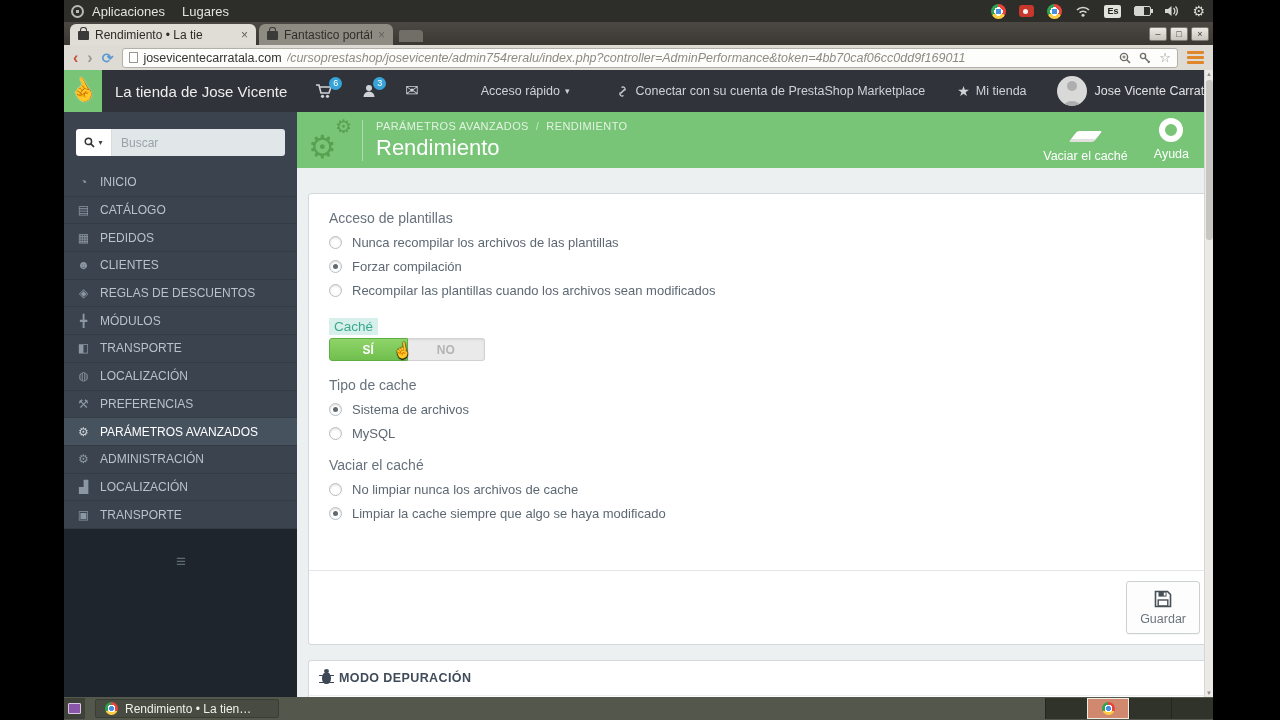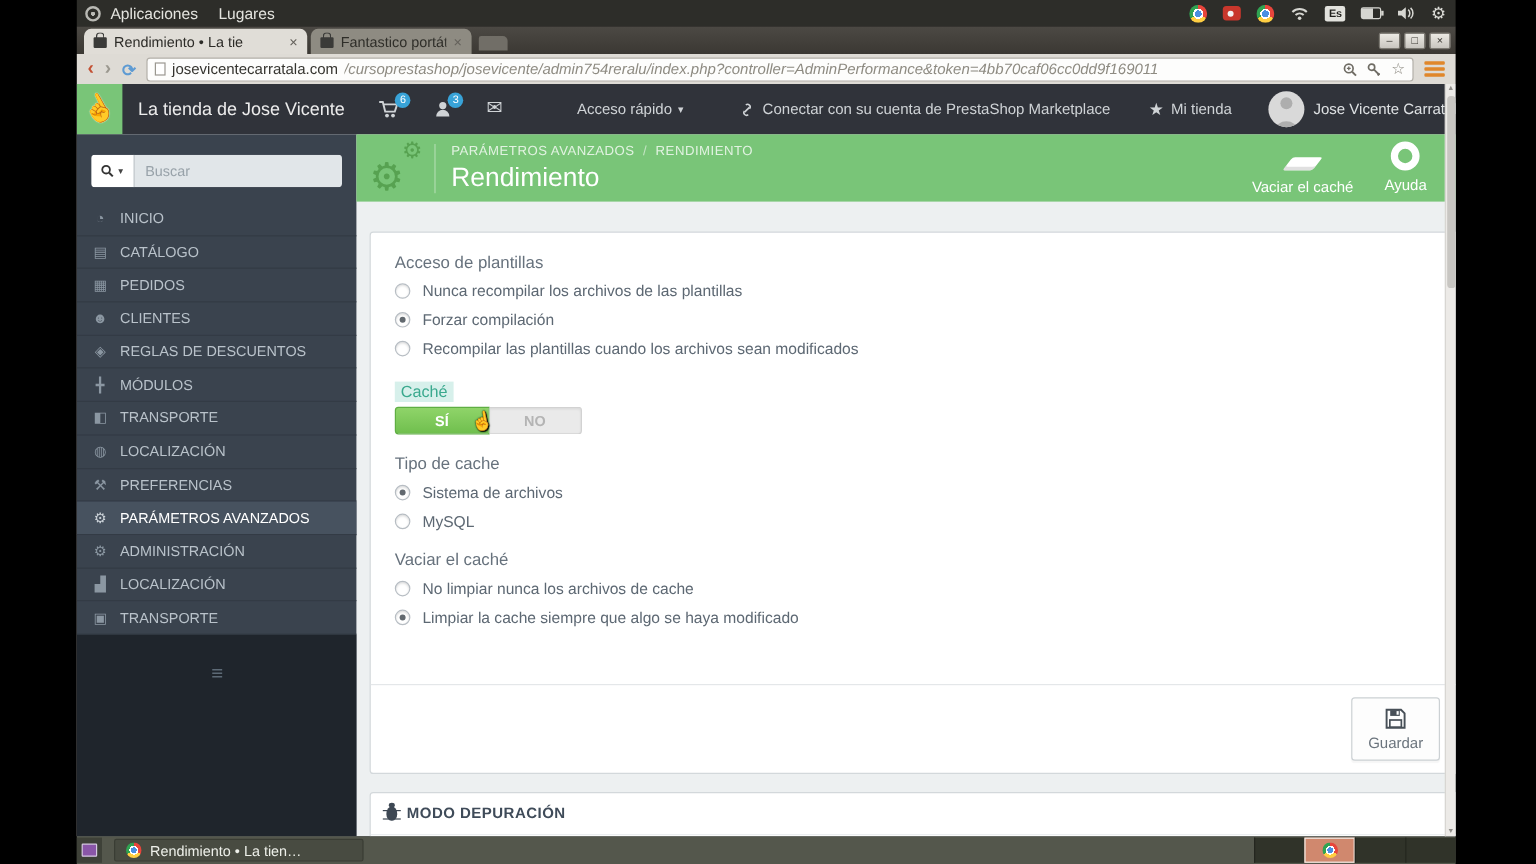--- a/index.html
+++ b/index.html
@@ -130,21 +130,21 @@
 
   .scrollbar{position:absolute;right:0;top:0;bottom:0;width:9px;background:#eceae7;border-left:1px solid #d8d6d2;box-sizing:border-box;display:flex;flex-direction:column;align-items:center;z-index:5;}
   .sb-arrow{font-size:6px;color:#8f8d89;line-height:8px;}
   .sb-thumb{width:7px;height:160px;background:#c8c6c2;border-radius:3px;margin-top:2px;}
   .sb-down{margin-top:auto;}
 
   
   .taskbar{flex:0 0 23px;background:#54574c;display:flex;align-items:center;position:relative;}
   .show-desktop{width:21px;height:21px;margin-left:0;background:#3e4138;display:flex;align-items:center;justify-content:center;flex:0 0 21px;}
   .sd-icon{width:13px;height:11px;background:#8a56a8;border:1px solid #d6c8e2;border-radius:1px;box-sizing:border-box;}
-  .task-btn{margin-left:10px;height:19px;display:flex;align-items:center;gap:7px;background:#484b41;border:1px solid #3a3d34;border-radius:2px;padding:0 9px;color:#eef0ea;font-size:12px;width:208px;box-sizing:border-box;white-space:nowrap;overflow:hidden;}
+  .task-btn{margin-left:10px;height:19px;display:flex;align-items:center;gap:7px;background:#484b41;border:1px solid #3a3d34;border-radius:2px;padding:0 9px;color:#eef0ea;font-size:12px;width:184px;box-sizing:border-box;white-space:nowrap;overflow:hidden;}
   .workspaces{position:absolute;right:0;top:1px;display:flex;height:21px;}
   .ws{width:42px;height:21px;background:#303329;border-left:1px solid #24261f;box-sizing:border-box;}
   .ws.active{background:#d0886e;border:1px solid #efece6;display:flex;align-items:center;justify-content:center;}
 
   svg{display:block;}
 </style>
 </head>
 <body>
 
 <div class="screen">

